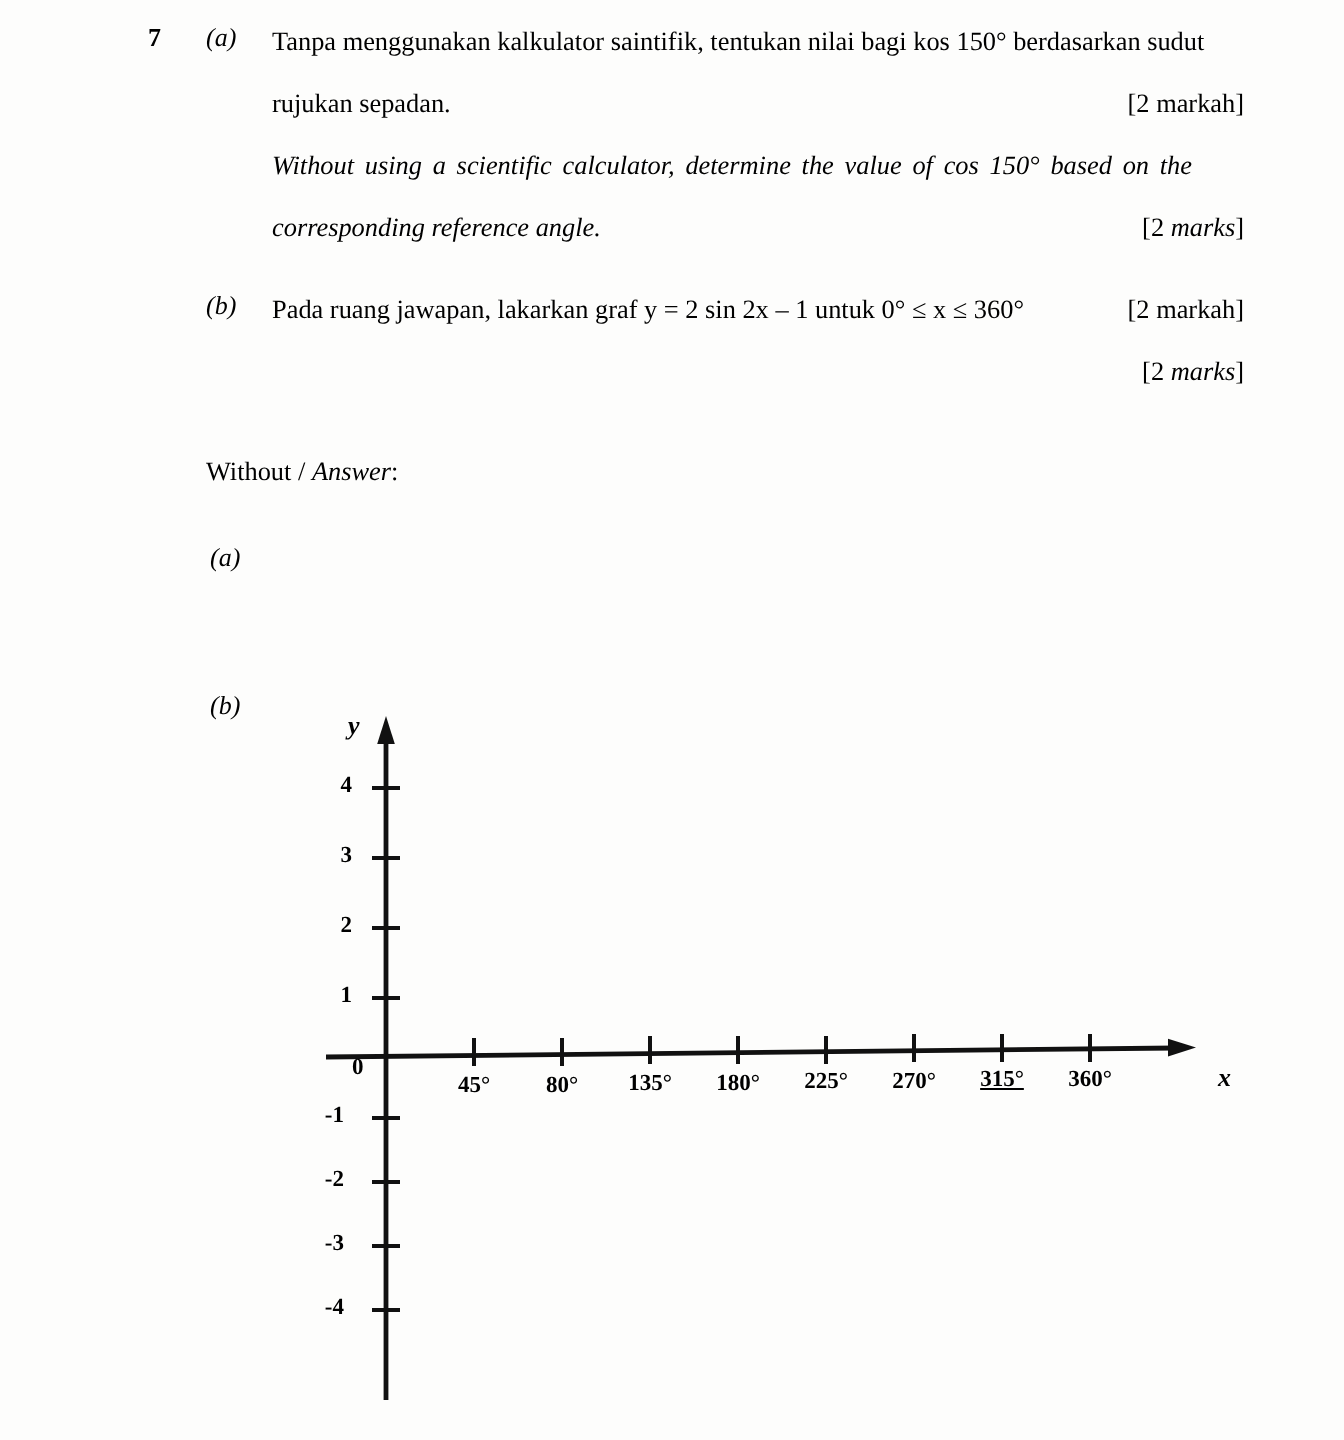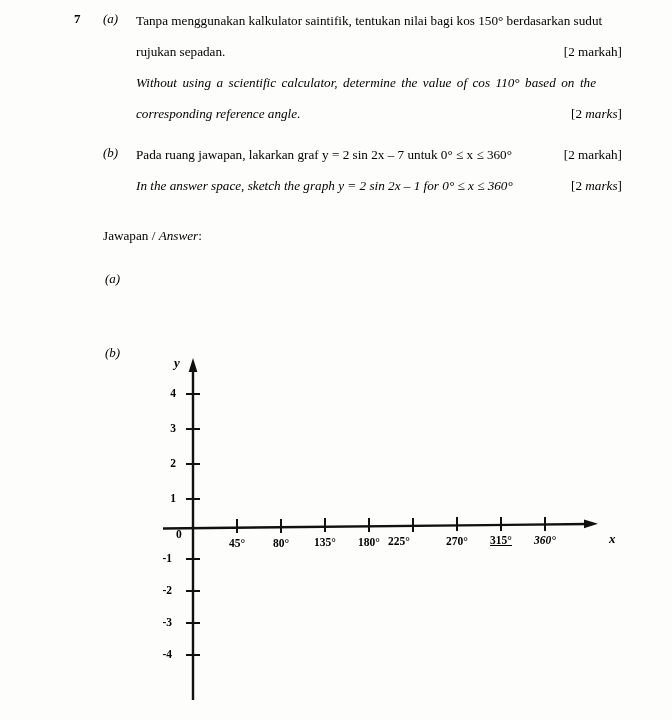--- a/index.html
+++ b/index.html
@@ -145,41 +145,40 @@
   <div class="qnum">7</div>
 
   <div class="part-label part-a-label">(a)</div>
   <div class="q-body q-a-body">
     <span class="line malay">Tanpa menggunakan kalkulator saintifik, tentukan nilai bagi kos 150° berdasarkan sudut</span>
     <span class="line malay">
       <span>rujukan sepadan.</span>
       <span class="marks">[2 markah]</span>
     </span>
     <span class="line english">
-      <span class="justify-en">Without using a scientific calculator, determine the value of cos 110° based on the</span>
+      <span class="justify-en">Without using a scientific calculator, determine the value of cos 150° based on the</span>
     </span>
     <span class="line english">
       <span>corresponding reference angle.</span>
       <span class="marks eng"><span class="nm">[2 </span><span>marks</span><span class="nm">]</span></span>
     </span>
   </div>
 
   <div class="part-label part-b-label">(b)</div>
   <div class="q-body q-b-body">
     <span class="line malay">
-      <span>Pada ruang jawapan, lakarkan graf y = 2 sin 2x – 7 untuk  0° ≤ x ≤ 360°</span>
+      <span>Pada ruang jawapan, lakarkan graf y = 2 sin 2x – 1 untuk  0° ≤ x ≤ 360°</span>
       <span class="marks">[2 markah]</span>
     </span>
     <span class="line english">
-      <span>In the answer space, sketch the graph y = 2 sin 2x – 1 for  0° ≤ x ≤ 360°</span>
       <span class="marks eng"><span class="nm">[2 </span><span>marks</span><span class="nm">]</span></span>
     </span>
   </div>
 
-  <div class="answer-head"><span>Jawapan / </span><i>Answer</i><span>:</span></div>
+  <div class="answer-head"><span>Without / </span><i>Answer</i><span>:</span></div>
 
   <div class="ans-a-label">(a)</div>
   <div class="ans-b-label">(b)</div>
 
   <div class="graph">
     <svg width="672" height="720" viewBox="0 0 672 720">
 
       <line x1="193" y1="368" x2="193" y2="700" stroke="#111" stroke-width="2.4"></line>
       <polygon points="193,358 188.6,372 197.4,372" fill="#111"></polygon>
 
@@ -210,24 +209,24 @@
     <div class="axis-name x-name">x</div>
 
     
     <div class="zero-label" style="left:176px; top:528px;">0</div>
 
     
     <div class="tick-label" style="left:217px; top:537px; width:40px;">45°</div>
     <div class="tick-label" style="left:261px; top:537px; width:40px;">80°</div>
     <div class="tick-label" style="left:303px; top:536px; width:44px;">135°</div>
     <div class="tick-label" style="left:347px; top:536px; width:44px;">180°</div>
-    <div class="tick-label" style="left:377px; top:535px; width:44px;">225°</div>
+    <div class="tick-label" style="left:391px; top:535px; width:44px;">225°</div>
     <div class="tick-label" style="left:435px; top:535px; width:44px;">270°</div>
     <div class="tick-label" style="left:479px; top:534px; width:44px;text-decoration:underline;">315°</div>
-    <div class="tick-label" style="left:523px; top:534px; width:44px;font-style:italic;">360°</div>
+    <div class="tick-label" style="left:523px; top:534px; width:44px;">360°</div>
 
     
     <div class="ytick-label" style="left:154px; top:387px;">4</div>
     <div class="ytick-label" style="left:154px; top:422px;">3</div>
     <div class="ytick-label" style="left:154px; top:457px;">2</div>
     <div class="ytick-label" style="left:154px; top:492px;">1</div>
     <div class="ytick-label" style="left:150px; top:552px;">-1</div>
     <div class="ytick-label" style="left:150px; top:584px;">-2</div>
     <div class="ytick-label" style="left:150px; top:616px;">-3</div>
     <div class="ytick-label" style="left:150px; top:648px;">-4</div>

